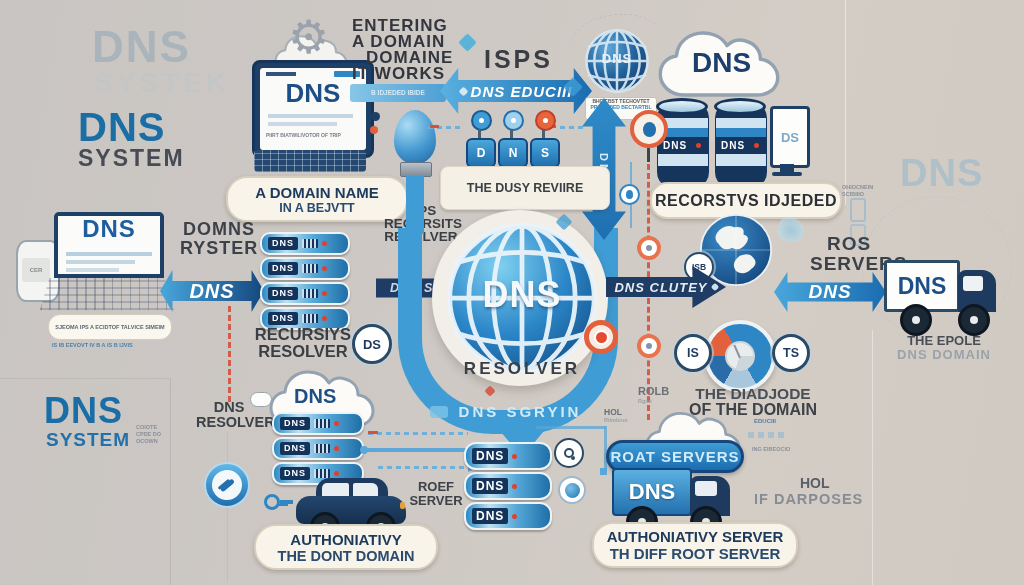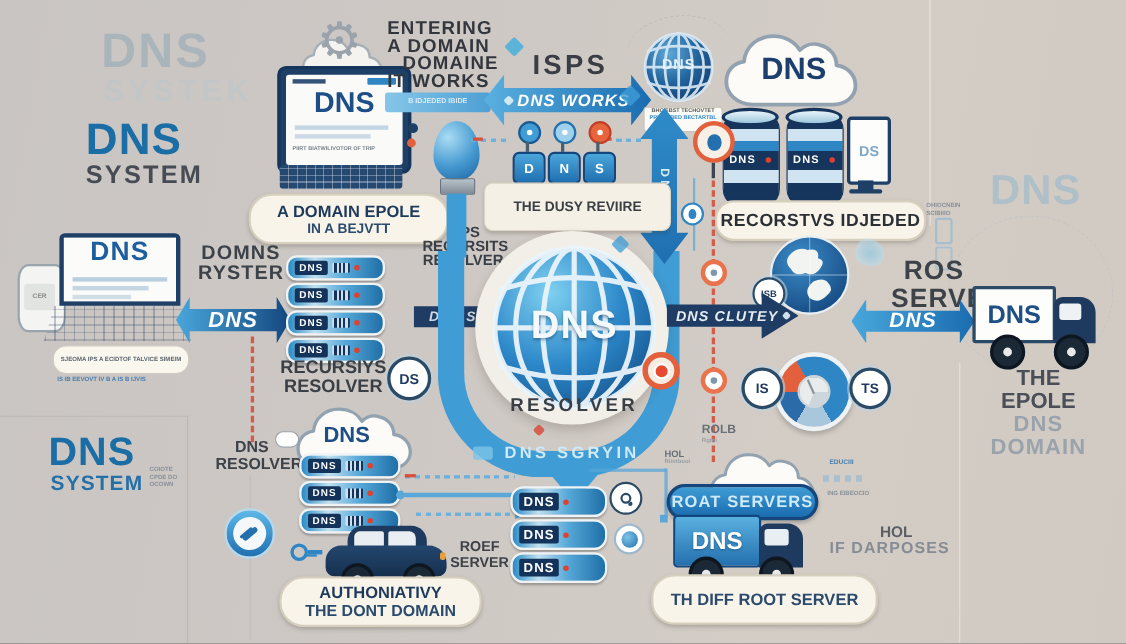--- a/index.html
+++ b/index.html
@@ -66,38 +66,38 @@
       <div class="txt ctr" style="left:0;top:12px;width:100%;font-size:26px;font-weight:800;color:#1d4e86;">DNS</div>
       <div class="abs" style="left:8px;top:46px;width:80%;height:4px;background:#c3d6e4;"></div>
       <div class="abs" style="left:8px;top:54px;width:65%;height:4px;background:#cdd9e4;"></div>
       <div class="micro" style="left:6px;top:64px;font-size:5px;color:#7a8088;">PIIRT BIATWILIVOTOR OF TRIP</div>
     </div>
   </div>
   <div class="abs" style="left:254px;top:150px;width:112px;height:22px;background:#264972;border-radius:4px;
     background-image:repeating-linear-gradient(90deg,rgba(255,255,255,.35) 0 1px,transparent 1px 8px),repeating-linear-gradient(0deg,rgba(255,255,255,.3) 0 1px,transparent 1px 6px);"></div>
 
   <div class="pill" style="left:226px;top:176px;width:178px;height:42px;">
-    <span style="font-size:15px;">A DOMAIN EPOLE</span>
+    <span style="font-size:15px;">A DOMAIN NAME</span>
     <span style="font-size:12.5px;color:#2a4a6e;">IN A BEJVTT</span>
   </div>
 
   <div class="txt" style="left:352px;top:18px;width:132px;font-size:17px;color:#33373d;letter-spacing:1px;line-height:16px;">
     <div>ENTERING</div>
     <div>A DOMAIN</div>
     <div style="padding-left:14px;">DOMAINE</div>
     <div>IT WORKS</div>
   </div>
   <div class="txt" style="left:484px;top:46px;font-size:25px;letter-spacing:3px;color:#3a3e44;">ISPS</div>
 
   <div class="abs" style="left:350px;top:84px;width:96px;height:18px;border-radius:3px;background:linear-gradient(90deg,#86c6e8,#4d9fd4);display:flex;align-items:center;justify-content:center;">
     <span class="micro" style="position:static;color:#eaf4fa;font-size:6.5px;opacity:.85;">B IDJEDED IBIDE</span>
   </div>
   <div class="ar ar-d" style="left:440px;top:68px;width:152px;height:46px;background:linear-gradient(90deg,#5ab0e0,#1a6cb0);font-size:15px;">
     <span class="deco-diamond" style="position:static;width:7px;height:7px;background:#cfe8f6;"></span>
-    <span>DNS WORKS</span>
+    <span>DNS EDUCIII</span>
   </div>
   <div class="deco-diamond" style="left:461px;top:36px;width:13px;height:13px;background:#47b0da;opacity:.85;"></div>
 
   <div class="seam" style="left:570px;top:14px;width:95px;height:60px;border:1.5px dashed #a8b0b8;border-bottom:none;border-left:none;border-right:none;border-radius:50%;opacity:.55;transform:rotate(-6deg);"></div>
   <svg class="abs" style="left:584px;top:28px;width:66px;height:66px;" viewBox="0 0 160 160">
     <defs>
         <radialGradient id="g2" cx="35%" cy="30%" r="80%">
           <stop offset="0" stop-color="#5fa8d8"></stop>
           <stop offset=".55" stop-color="#22639c"></stop>
           <stop offset="1" stop-color="#143e70"></stop>
@@ -351,47 +351,51 @@
     <div class="abs" style="left:17px;top:17px;width:30px;height:30px;border-radius:50%;background:conic-gradient(#e8eced 0 90deg,#cdd6db 90deg 200deg,#e8eced 200deg 360deg);border:2px solid #cfd6da;box-sizing:border-box;"></div>
     <div class="abs" style="left:31px;top:20px;width:2px;height:14px;background:#8a949e;transform:rotate(-24deg);transform-origin:bottom;"></div>
   </div>
   <div class="badge" style="left:674px;top:334px;width:32px;height:32px;font-size:12.5px;">
       <span>IS</span>
     </div>
   <div class="badge" style="left:772px;top:334px;width:32px;height:32px;font-size:12.5px;">
       <span>TS</span>
     </div>
 
+  <div class="txt ctr" style="left:688px;top:386px;width:130px;font-size:15.5px;font-weight:800;">
+    <div style="color:#4a4f57;">THE DIADJODE</div>
+    <div style="color:#3d4248;font-size:16px;">OF THE DOMAIN</div>
+  </div>
   <div class="abs" style="left:638px;top:386px;">
     <div class="txt" style="position:static;font-size:11px;color:#6a7077;">ROLB</div>
     <div class="micro" style="position:static;font-size:5.5px;color:#9aa0a6;">Rgmi</div>
   </div>
 
-  <div class="txt ctr" style="left:810px;top:234px;width:78px;font-size:24px;color:#3d4248;letter-spacing:1px;text-align:center;">
+  <div class="txt ctr" style="left:810px;top:234px;width:78px;font-size:19px;color:#3d4248;letter-spacing:1px;text-align:center;">
     <div>ROS</div>
     <div>SERVERS</div>
   </div>
   <div class="ar ar-d" style="left:774px;top:272px;width:112px;height:40px;background:linear-gradient(90deg,#49a7dc,#1a6cb0);font-size:19px;">
     <span>DNS</span>
   </div>
 
   <div class="abs" style="left:884px;top:258px;width:112px;height:72px;">
     <div class="abs" style="left:0;top:2px;width:76px;height:52px;background:#fdfdfb;border:3px solid #2b4a66;border-radius:3px;box-sizing:border-box;display:flex;align-items:center;justify-content:center;">
       <span style="font-size:23px;font-weight:800;color:#1d4e86;">DNS</span>
     </div>
     <div class="abs" style="left:74px;top:12px;width:38px;height:42px;background:#1e3a5f;border-radius:8px 14px 0 0;"></div>
     <div class="abs" style="left:79px;top:18px;width:20px;height:15px;background:#eef2f4;border-radius:3px;"></div>
     <div class="wheel" style="left:16px;top:46px;width:26px;height:26px;">
         <span class="hub"></span>
       </div>
     <div class="wheel" style="left:74px;top:46px;width:26px;height:26px;">
         <span class="hub"></span>
       </div>
   </div>
-  <div class="txt ctr" style="left:896px;top:334px;width:96px;font-size:20px;font-weight:800;">
+  <div class="txt ctr" style="left:896px;top:334px;width:96px;font-size:13px;font-weight:800;">
     <div style="color:#4a4f57;">THE EPOLE</div>
     <div style="color:#9aa2ab;letter-spacing:1px;">DNS DOMAIN</div>
   </div>
 
   <div class="txt" style="left:44px;top:392px;font-size:36px;font-weight:800;color:#1b6da6;letter-spacing:1px;">DNS</div>
   <div class="txt" style="left:46px;top:430px;font-size:19px;font-weight:800;color:#2470a8;letter-spacing:1px;">SYSTEM</div>
   <div class="micro" style="left:136px;top:424px;font-size:5.5px;">
     <div>COIOTE</div>
     <div>CPDE DO</div>
     <div>OCOWN</div>
@@ -442,21 +446,21 @@
     <div class="abs" style="left:57px;top:5px;width:25px;height:17px;background:#e8eef2;border-radius:2px 6px 0 0;"></div>
     <div class="abs" style="left:0;top:18px;width:110px;height:28px;background:linear-gradient(#24466e,#16304e);border-radius:14px 16px 8px 8px;"></div>
     <div class="abs" style="left:104px;top:24px;width:5px;height:7px;background:#e8a03c;border-radius:2px;"></div>
     <div class="wheel" style="left:14px;top:34px;width:24px;height:24px;">
         <span class="hub"></span>
       </div>
     <div class="wheel" style="left:70px;top:34px;width:24px;height:24px;">
         <span class="hub"></span>
       </div>
   </div>
-  <div class="txt ctr" style="left:406px;top:480px;width:60px;font-size:13px;color:#3d4248;margin-top:10px;">
+  <div class="txt ctr" style="left:406px;top:480px;width:60px;font-size:13px;color:#3d4248;">
     <div>ROEF</div>
     <div>SERVER</div>
   </div>
   <div class="pill" style="left:254px;top:524px;width:180px;height:42px;border-radius:22px;">
     <span style="font-size:15px;">AUTHONIATIVY</span>
     <span style="font-size:14.5px;color:#2a4a6e;">THE DONT DOMAIN</span>
   </div>
 
   <div class="abs" style="left:430px;top:406px;width:18px;height:12px;background:#7cc4e8;border-radius:3px;opacity:.8;"></div>
   <div class="hdash-blue" style="left:368px;top:432px;width:100px;"></div>
@@ -504,20 +508,21 @@
     <div class="abs" style="left:78px;top:10px;width:40px;height:40px;background:#1e3a5f;border-radius:8px 14px 0 0;"></div>
     <div class="abs" style="left:83px;top:15px;width:22px;height:15px;background:#e8eef2;border-radius:3px;"></div>
     <div class="wheel" style="left:14px;top:40px;width:26px;height:26px;">
         <span class="hub"></span>
       </div>
     <div class="wheel" style="left:78px;top:40px;width:26px;height:26px;">
         <span class="hub"></span>
       </div>
   </div>
   <div class="pill" style="left:592px;top:522px;width:202px;height:42px;border-radius:21px;">
+    <span style="font-size:15px;">AUTHONIATIVY SERVER</span>
     <span style="font-size:15px;color:#2a4a6e;">TH DIFF ROOT SERVER</span>
   </div>
 
   <div class="txt" style="left:800px;top:476px;font-size:14px;color:#5a5f66;">HOL</div>
   <div class="txt" style="left:754px;top:492px;font-size:14.5px;color:#868c94;letter-spacing:1px;">IF DARPOSES</div>
   <div class="abs" style="left:604px;top:408px;">
     <div class="txt" style="position:static;font-size:8.5px;color:#6a7077;">HOL</div>
     <div class="micro" style="position:static;font-size:5.5px;color:#9aa0a6;">Riimbooi</div>
   </div>
   <div class="micro" style="left:754px;top:418px;font-size:6px;color:#4a7fae;">EDUCIII</div>

